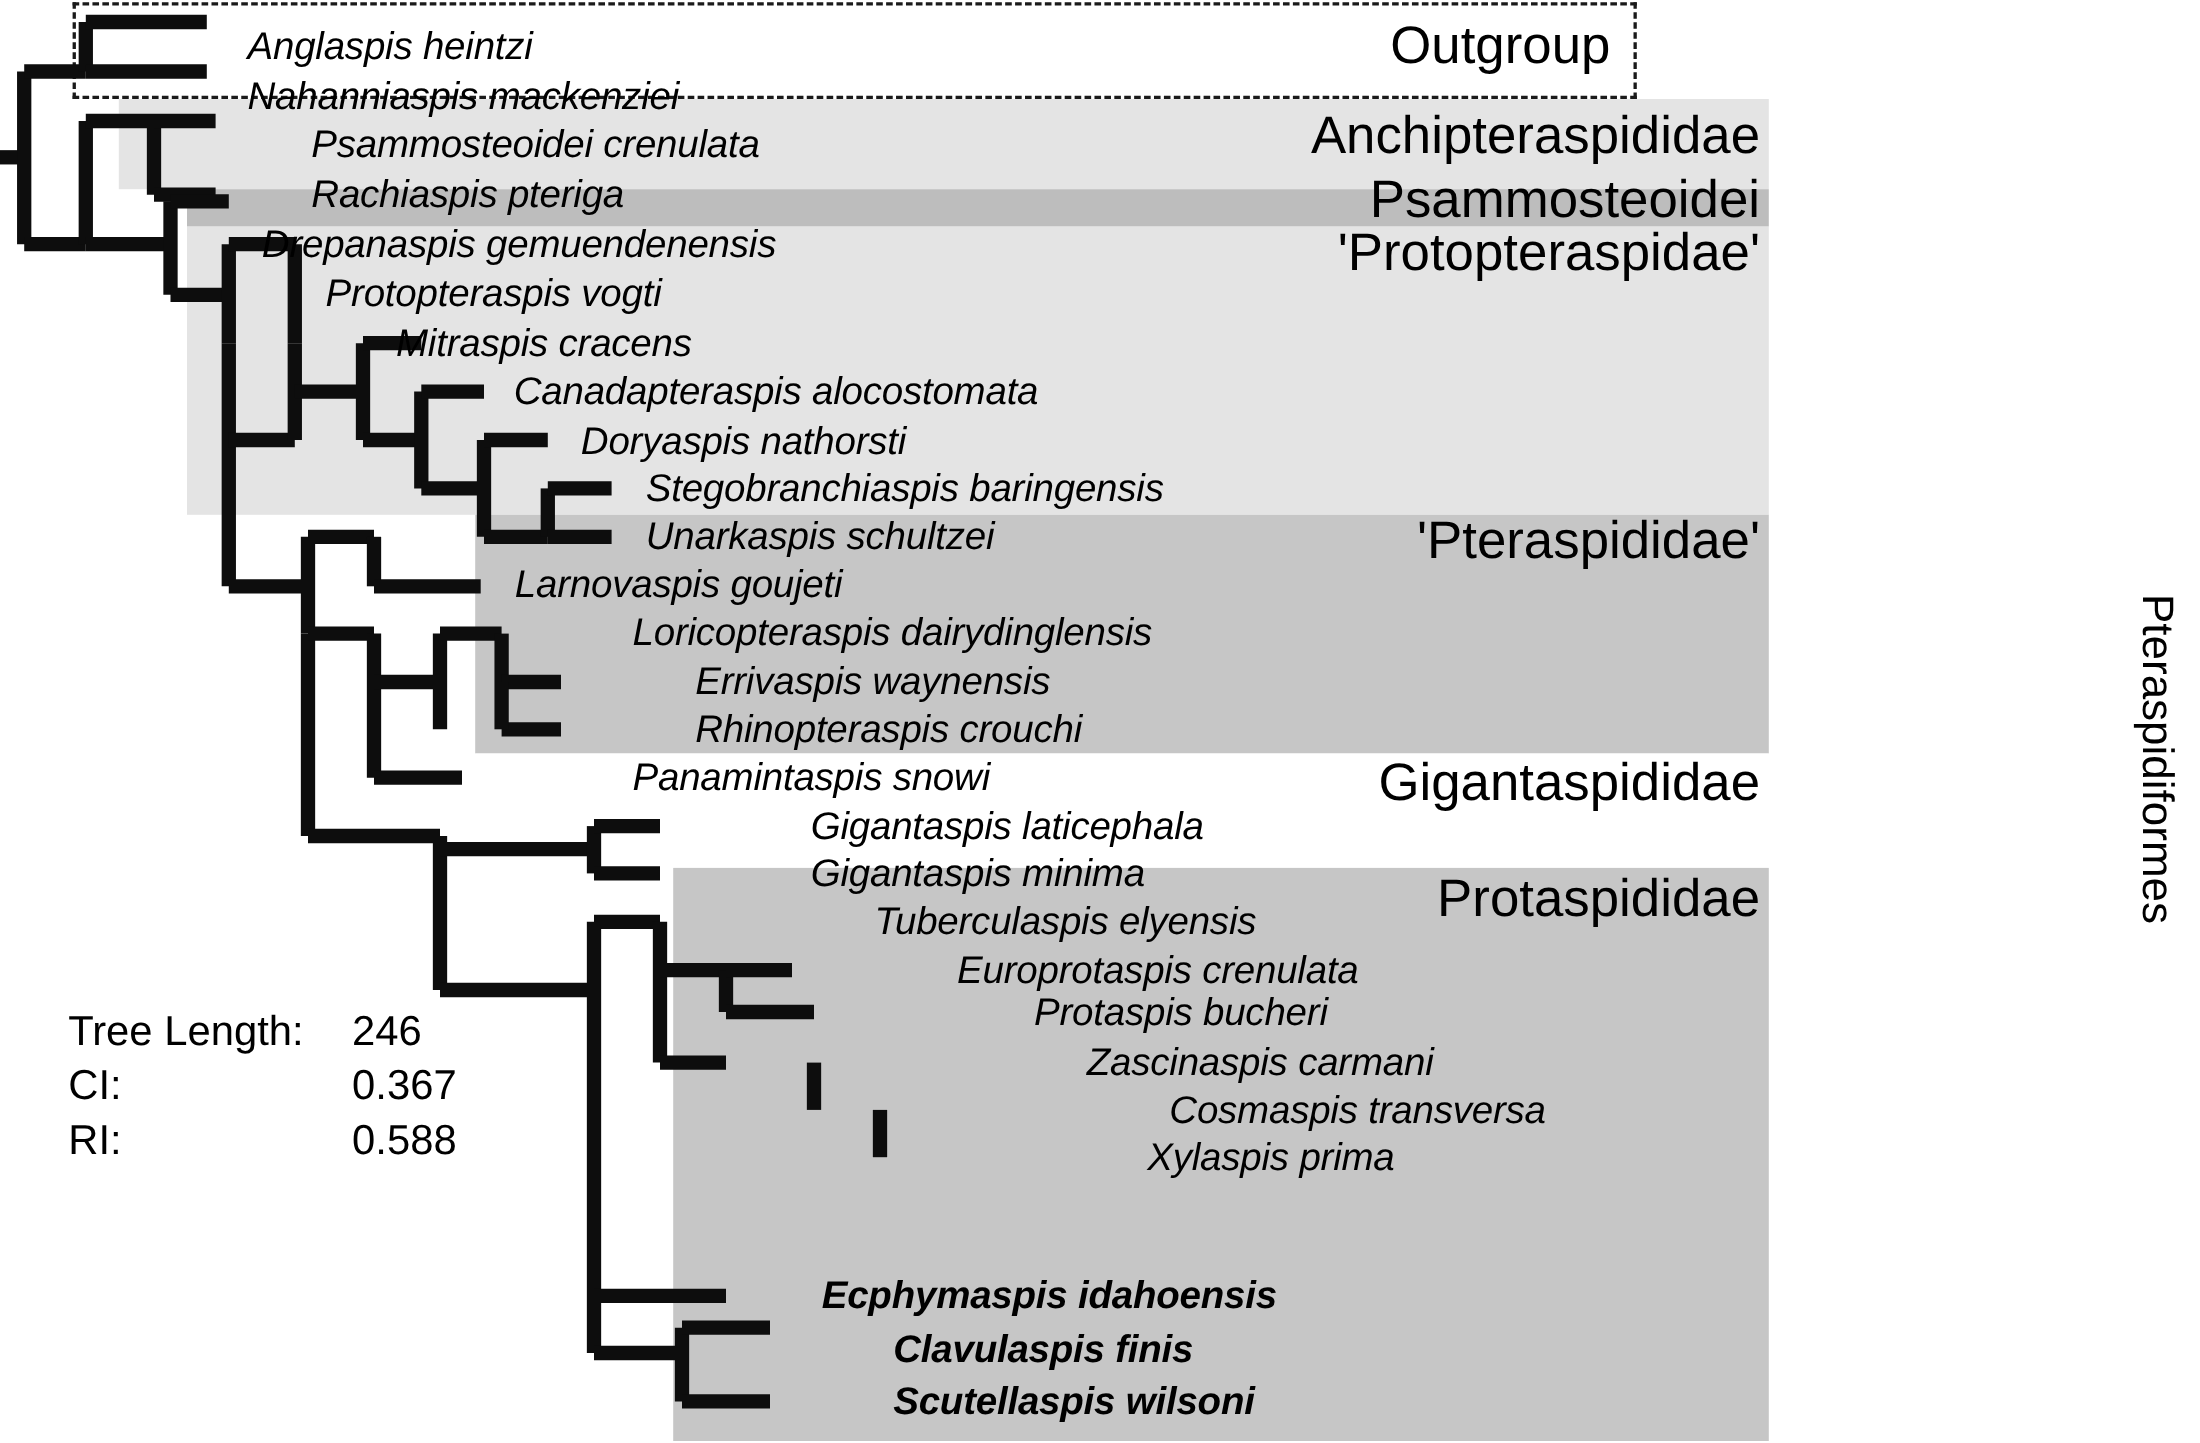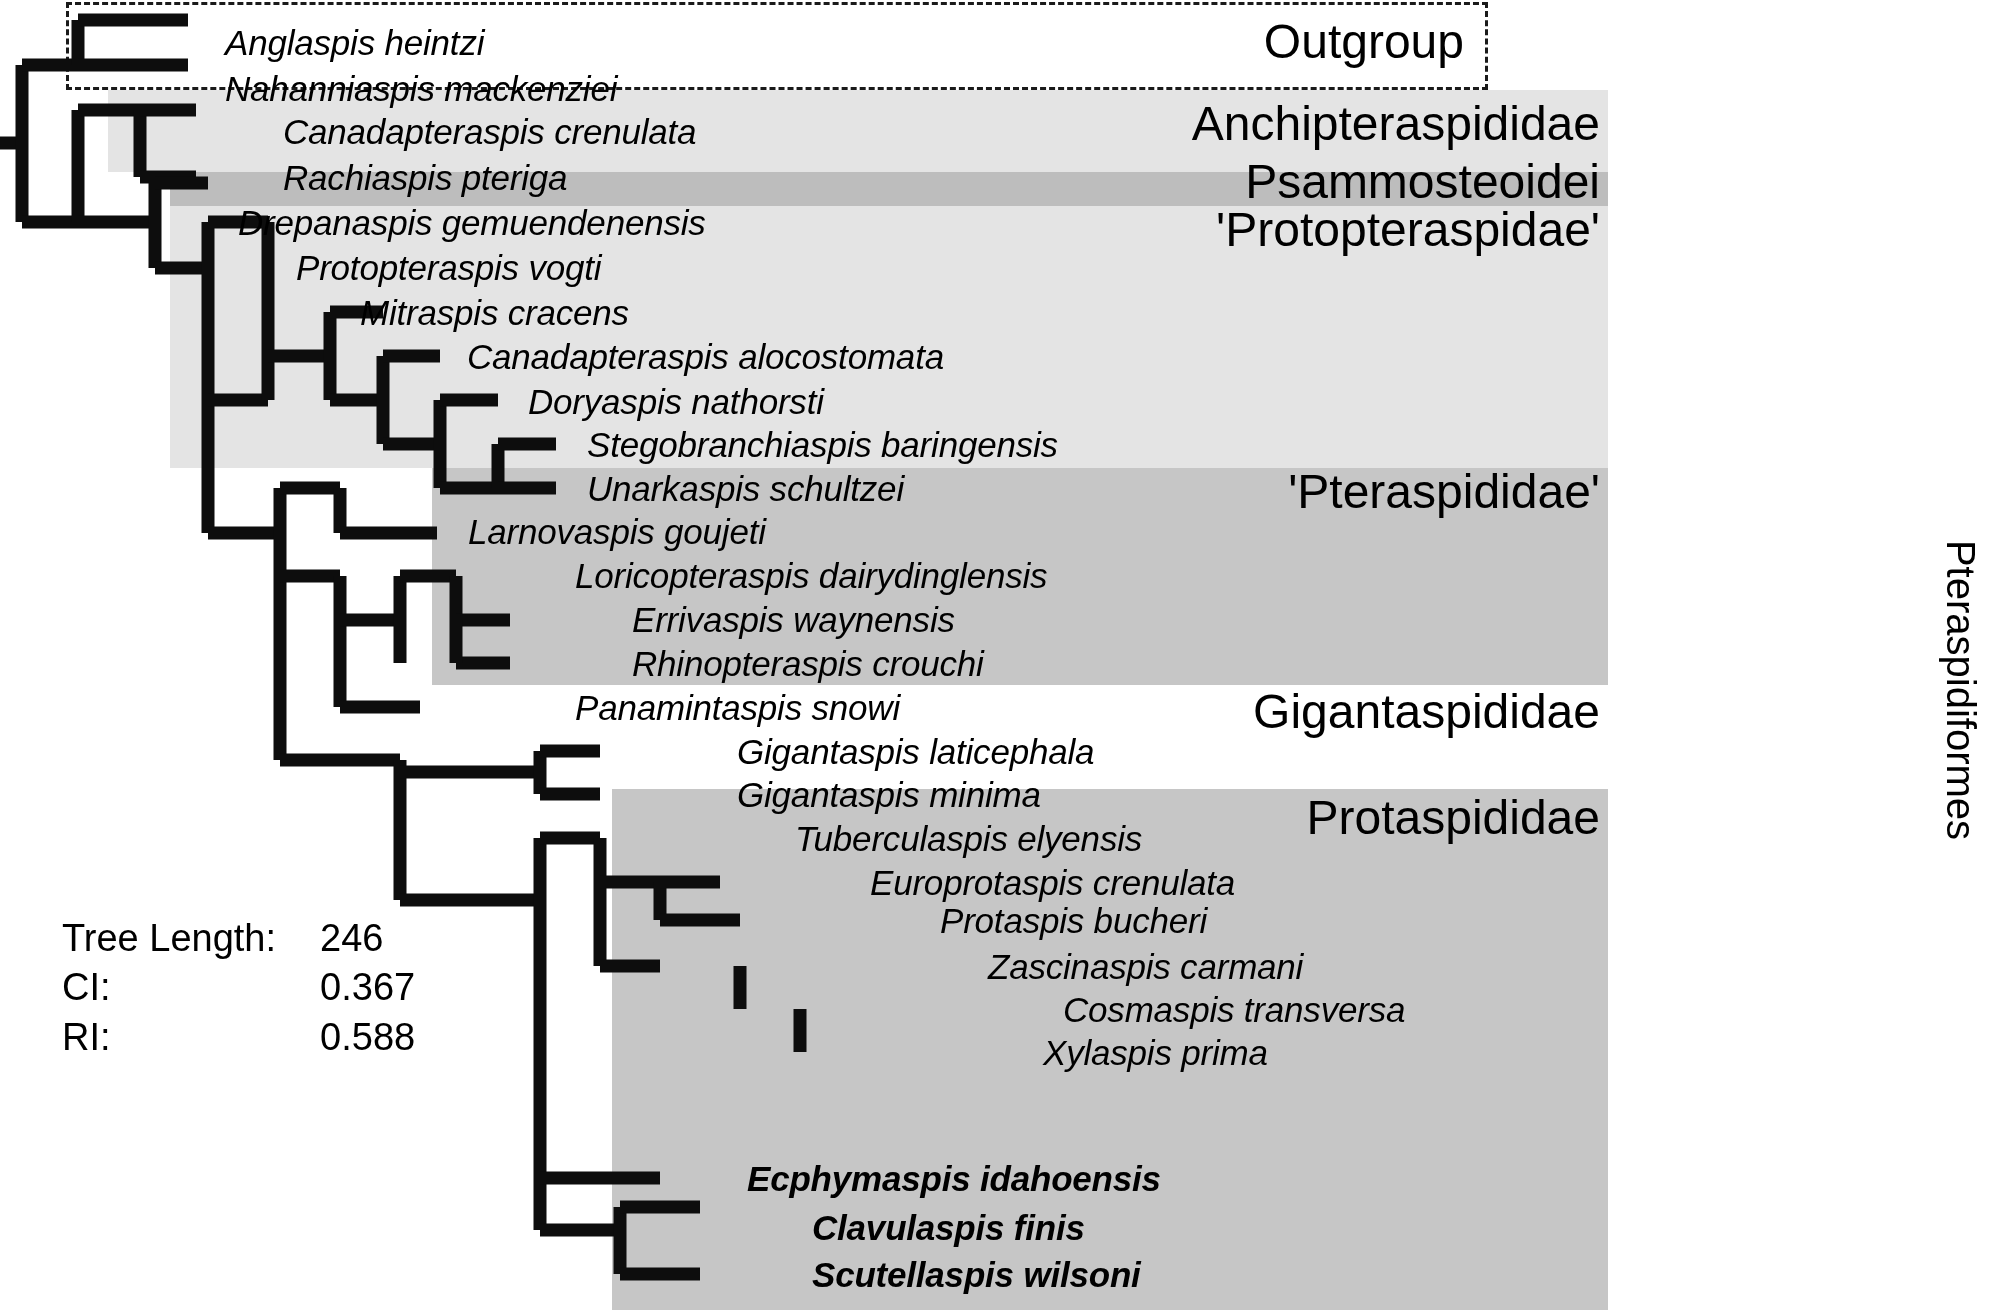--- a/index.html
+++ b/index.html
@@ -136,21 +136,21 @@
         <line x1="540" y1="1230" x2="620" y2="1230"></line>
         <line x1="620" y1="1207" x2="620" y2="1274"></line>
         <line x1="620" y1="1207" x2="700" y2="1207"></line>
         <line x1="620" y1="1274" x2="700" y2="1274"></line>
       </g>
     </svg>
 
   <div id="tips">
       <div class="tip" style="left: 200px; top: 42px;">Anglaspis heintzi</div>
       <div class="tip" style="left: 200px; top: 88px;">Nahanniaspis mackenziei</div>
-      <div class="tip" style="left: 258px; top: 131px;">Canadapteraspis crenulata</div>
+      <div class="tip" style="left: 258px; top: 131px;">Psammosteoidei crenulata</div>
       <div class="tip" style="left: 258px; top: 177px;">Rachiaspis pteriga</div>
       <div class="tip" style="left: 213px; top: 222px;">Drepanaspis gemuendenensis</div>
       <div class="tip" style="left: 271px; top: 267px;">Protopteraspis vogti</div>
       <div class="tip" style="left: 335px; top: 312px;">Mitraspis cracens</div>
       <div class="tip" style="left: 442px; top: 356px;">Canadapteraspis alocostomata</div>
       <div class="tip" style="left: 503px; top: 401px;">Doryaspis nathorsti</div>
       <div class="tip" style="left: 562px; top: 444px;">Stegobranchiaspis baringensis</div>
       <div class="tip" style="left: 562px; top: 488px;">Unarkaspis schultzei</div>
       <div class="tip" style="left: 443px; top: 531px;">Larnovaspis goujeti</div>
       <div class="tip" style="left: 550px; top: 575px;">Loricopteraspis dairydinglensis</div>

